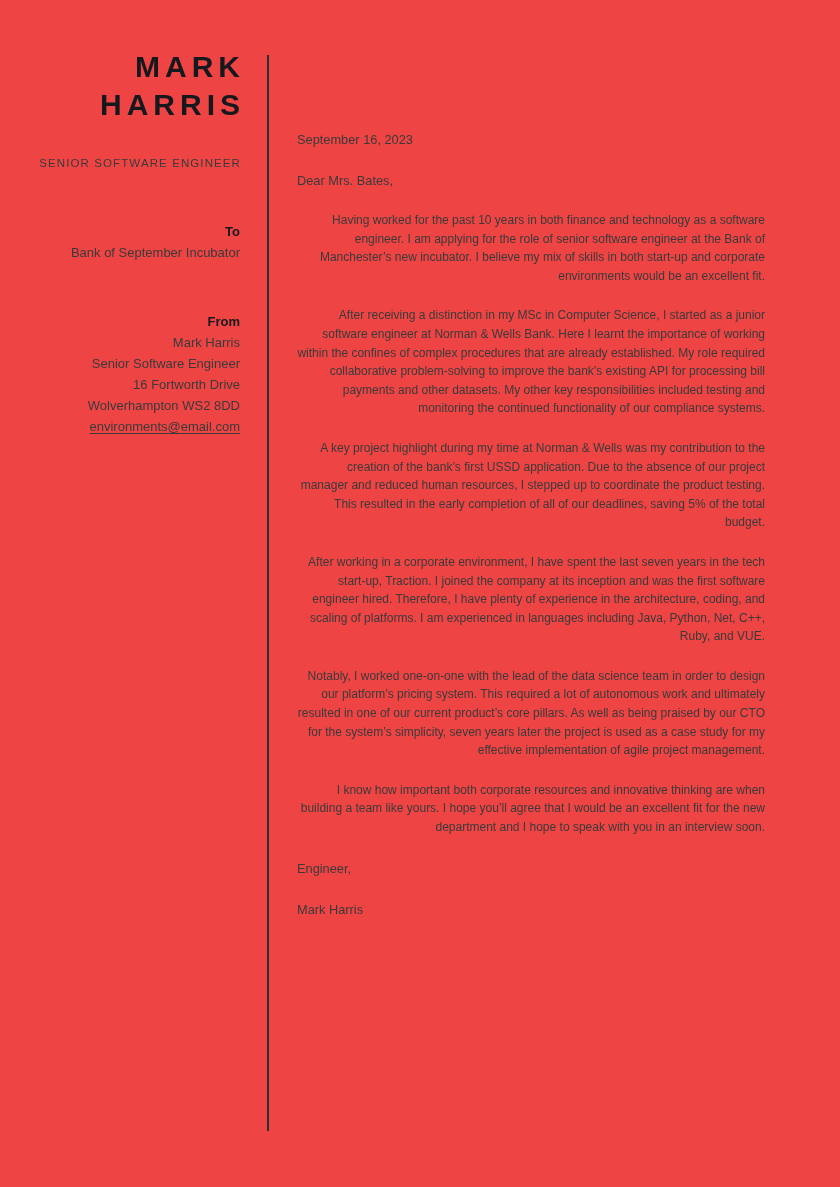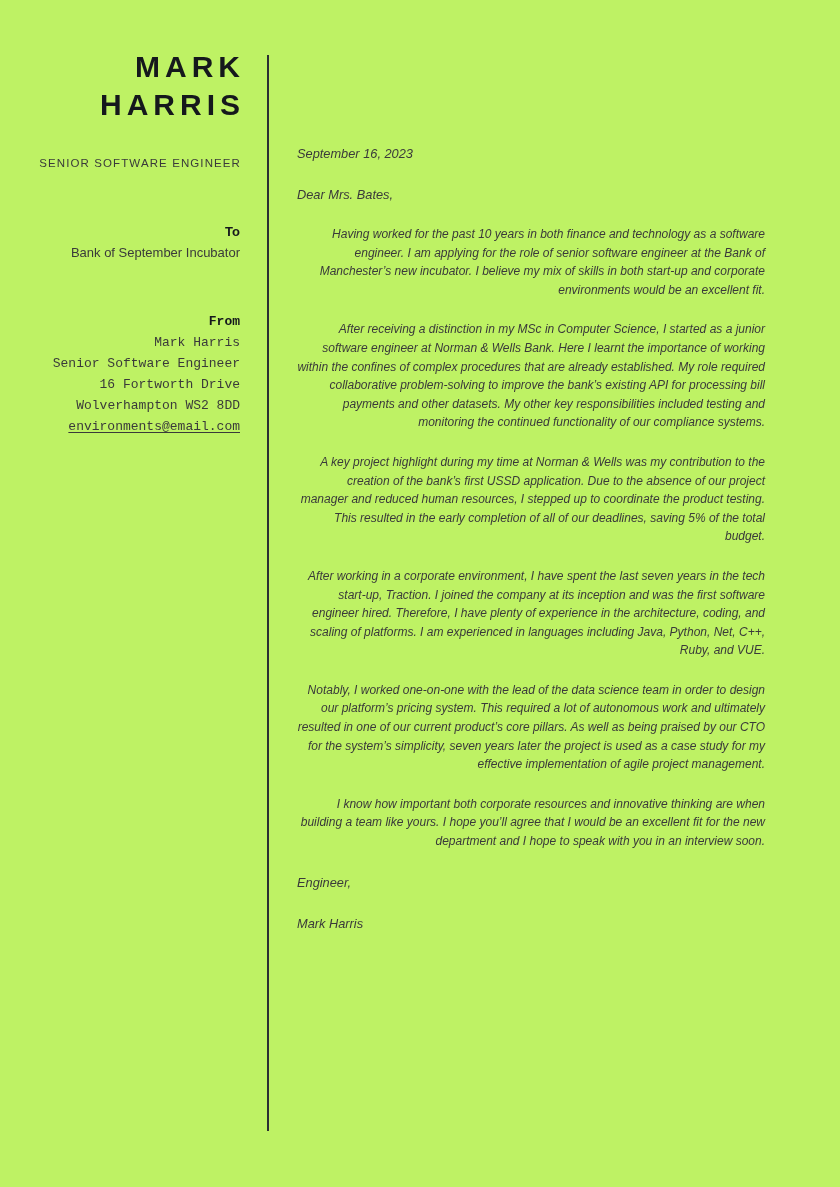--- a/index.html
+++ b/index.html
@@ -13,21 +13,21 @@
     font-family: "Liberation Sans", sans-serif;
     color: #3a3a3a;
     overflow: hidden;
     position: relative;
   }
 
   .page {
     position: relative;
     width: 840px;
     height: 1187px;
-    background: #bef264;
+    background: #ef4444;
   }
 
   
   .divider {
     position: absolute;
     left: 267px;
     top: 55px;
     width: 2px;
     height: 1076px;
     background: #2b2f33;
@@ -66,21 +66,20 @@
     color: #3a3a3a;
     text-transform: uppercase;
     margin-right: -1px;
   }
 
   .contact-group {
     margin-top: 52px;
   }
   .contact-group.from {
     margin-top: 48px;
-    font-family: Liberation Mono, monospace;
   }
   .group-heading {
     font-size: 13px;
     font-weight: 700;
     color: #15181c;
     line-height: 21px;
   }
   .contact-line {
     font-size: 13px;
     font-weight: 400;
@@ -92,23 +91,22 @@
     text-decoration: underline;
     text-underline-offset: 2px;
     color: #3a3a3a;
     display: inline-block;
   }
 
   
   .letter {
     position: absolute;
     left: 297px;
-    top: 144px;
+    top: 130px;
     width: 468px;
-    font-style: italic;
   }
   .letter-date {
     font-size: 12.8px;
     line-height: 19px;
     color: #3a3a3a;
   }
   .letter-salutation {
     margin-top: 22px;
     font-size: 12.8px;
     line-height: 19px;

